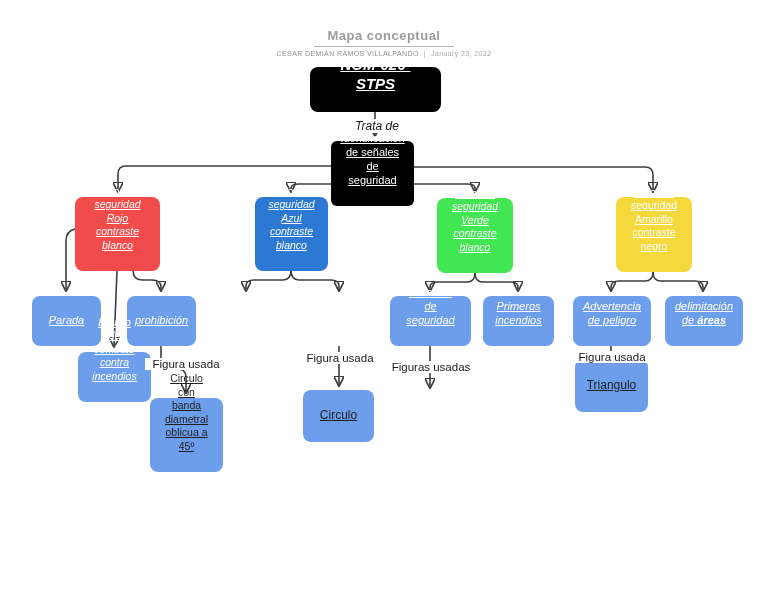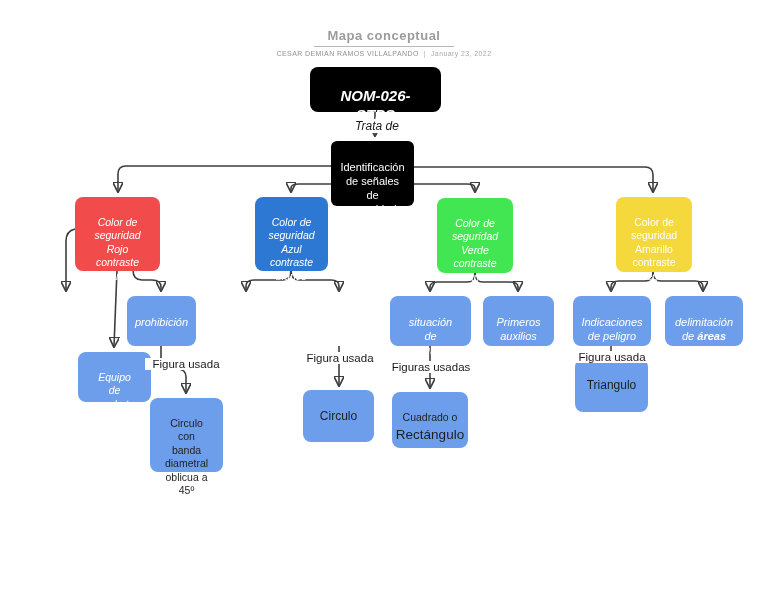--- a/index.html
+++ b/index.html
@@ -14,22 +14,22 @@
     letter-spacing:.5px;padding:0 14px 3px 14px;border-bottom:1.5px solid #b8b8b8;
   }
   .doc-byline{margin-top:3px;font-size:7px;color:#8f8f8f;letter-spacing:.4px;}
   .doc-byline .sep{margin:0 5px;color:#b0b0b0;}
   .doc-byline .date{color:#a9a9a9;}
   
   svg.edges{position:absolute;left:0;top:0;width:768px;height:594px;}
   svg.edges path{fill:none;stroke:var(--connector);stroke-width:1.6;}
   
   .node{
-    position:absolute;border-radius:8px;display:flex;align-items:flex-start;justify-content:center;
-    text-align:center;box-sizing:border-box;padding:19px;
+    position:absolute;border-radius:8px;display:flex;align-items:flex-end;justify-content:center;
+    text-align:center;box-sizing:border-box;padding:19px;text-decoration:underline;
   }
   .node .txt{white-space:pre-line;line-height:1.28;}
   .node.black{background:var(--node_black);color:#ffffff;}
   .node.root .txt{font-size:15px;font-weight:bold;font-style:italic;}
   .node.main .txt{font-size:11px;}
   .node.parent{color:#ffffff;}
   .node.parent .txt{font-size:10.5px;font-style:italic;}
   .node.parent.noitalic .txt{font-style:normal;}
   .node.red{background:var(--red);}
   .node.blue{background:var(--blue);}
@@ -123,20 +123,23 @@
 blanco</span>
   </div>
   <div class="node parent yellow noitalic" style="left:616px;top:197px;width:76px;height:75px;">
     <span class="txt">Color de
 seguridad
 Amarillo
 contraste
 negro</span>
   </div>
 
+  <div class="node child" style="left:32px;top:296px;width:69px;height:50px;">
+    <span class="txt">Parada</span>
+  </div>
   <div class="node child" style="left:127px;top:296px;width:69px;height:50px;">
     <span class="txt">prohibición</span>
   </div>
   <div class="node child small" style="left:78px;top:352px;width:73px;height:50px;">
     <span class="txt">Equipo de
 combate
 contra
 incendios</span>
   </div>
   <div class="node child darktext small" style="left:150px;top:398px;width:73px;height:74px;">
@@ -148,30 +151,27 @@
   </div>
 
   <div class="node child darktext" style="left:303px;top:390px;width:71px;height:52px;">
     <span class="txt" style="font-size:12px;">Circulo</span>
   </div>
 
   <div class="node child" style="left:390px;top:296px;width:81px;height:50px;">
     <span class="txt">situación de
 seguridad</span>
   </div>
-  <div class="node child darktext" style="left:392px;top:392px;width:76px;height:56px;">
-    <span class="txt"><span class="cuadrado-l1">Cuadrado o</span><span class="cuadrado-l2">Rectángulo</span></span>
-  </div>
   <div class="node child" style="left:483px;top:296px;width:71px;height:50px;">
     <span class="txt">Primeros
-auxilios</span>
+incendios</span>
   </div>
 
   <div class="node child" style="left:573px;top:296px;width:78px;height:50px;">
-    <span class="txt">Indicaciones
+    <span class="txt">Advertencia
 de peligro</span>
   </div>
   <div class="node child" style="left:665px;top:296px;width:78px;height:50px;">
     <span class="txt"><span>delimitación</span><br><span>de </span><span class="bold">áreas</span></span>
   </div>
   <div class="node child darktext" style="left:575px;top:359px;width:73px;height:53px;">
     <span class="txt" style="font-size:12px;">Triangulo</span>
   </div>
 
   <div class="edge-label" style="left:145px;top:358px;width:80px;">Figura usada</div>

